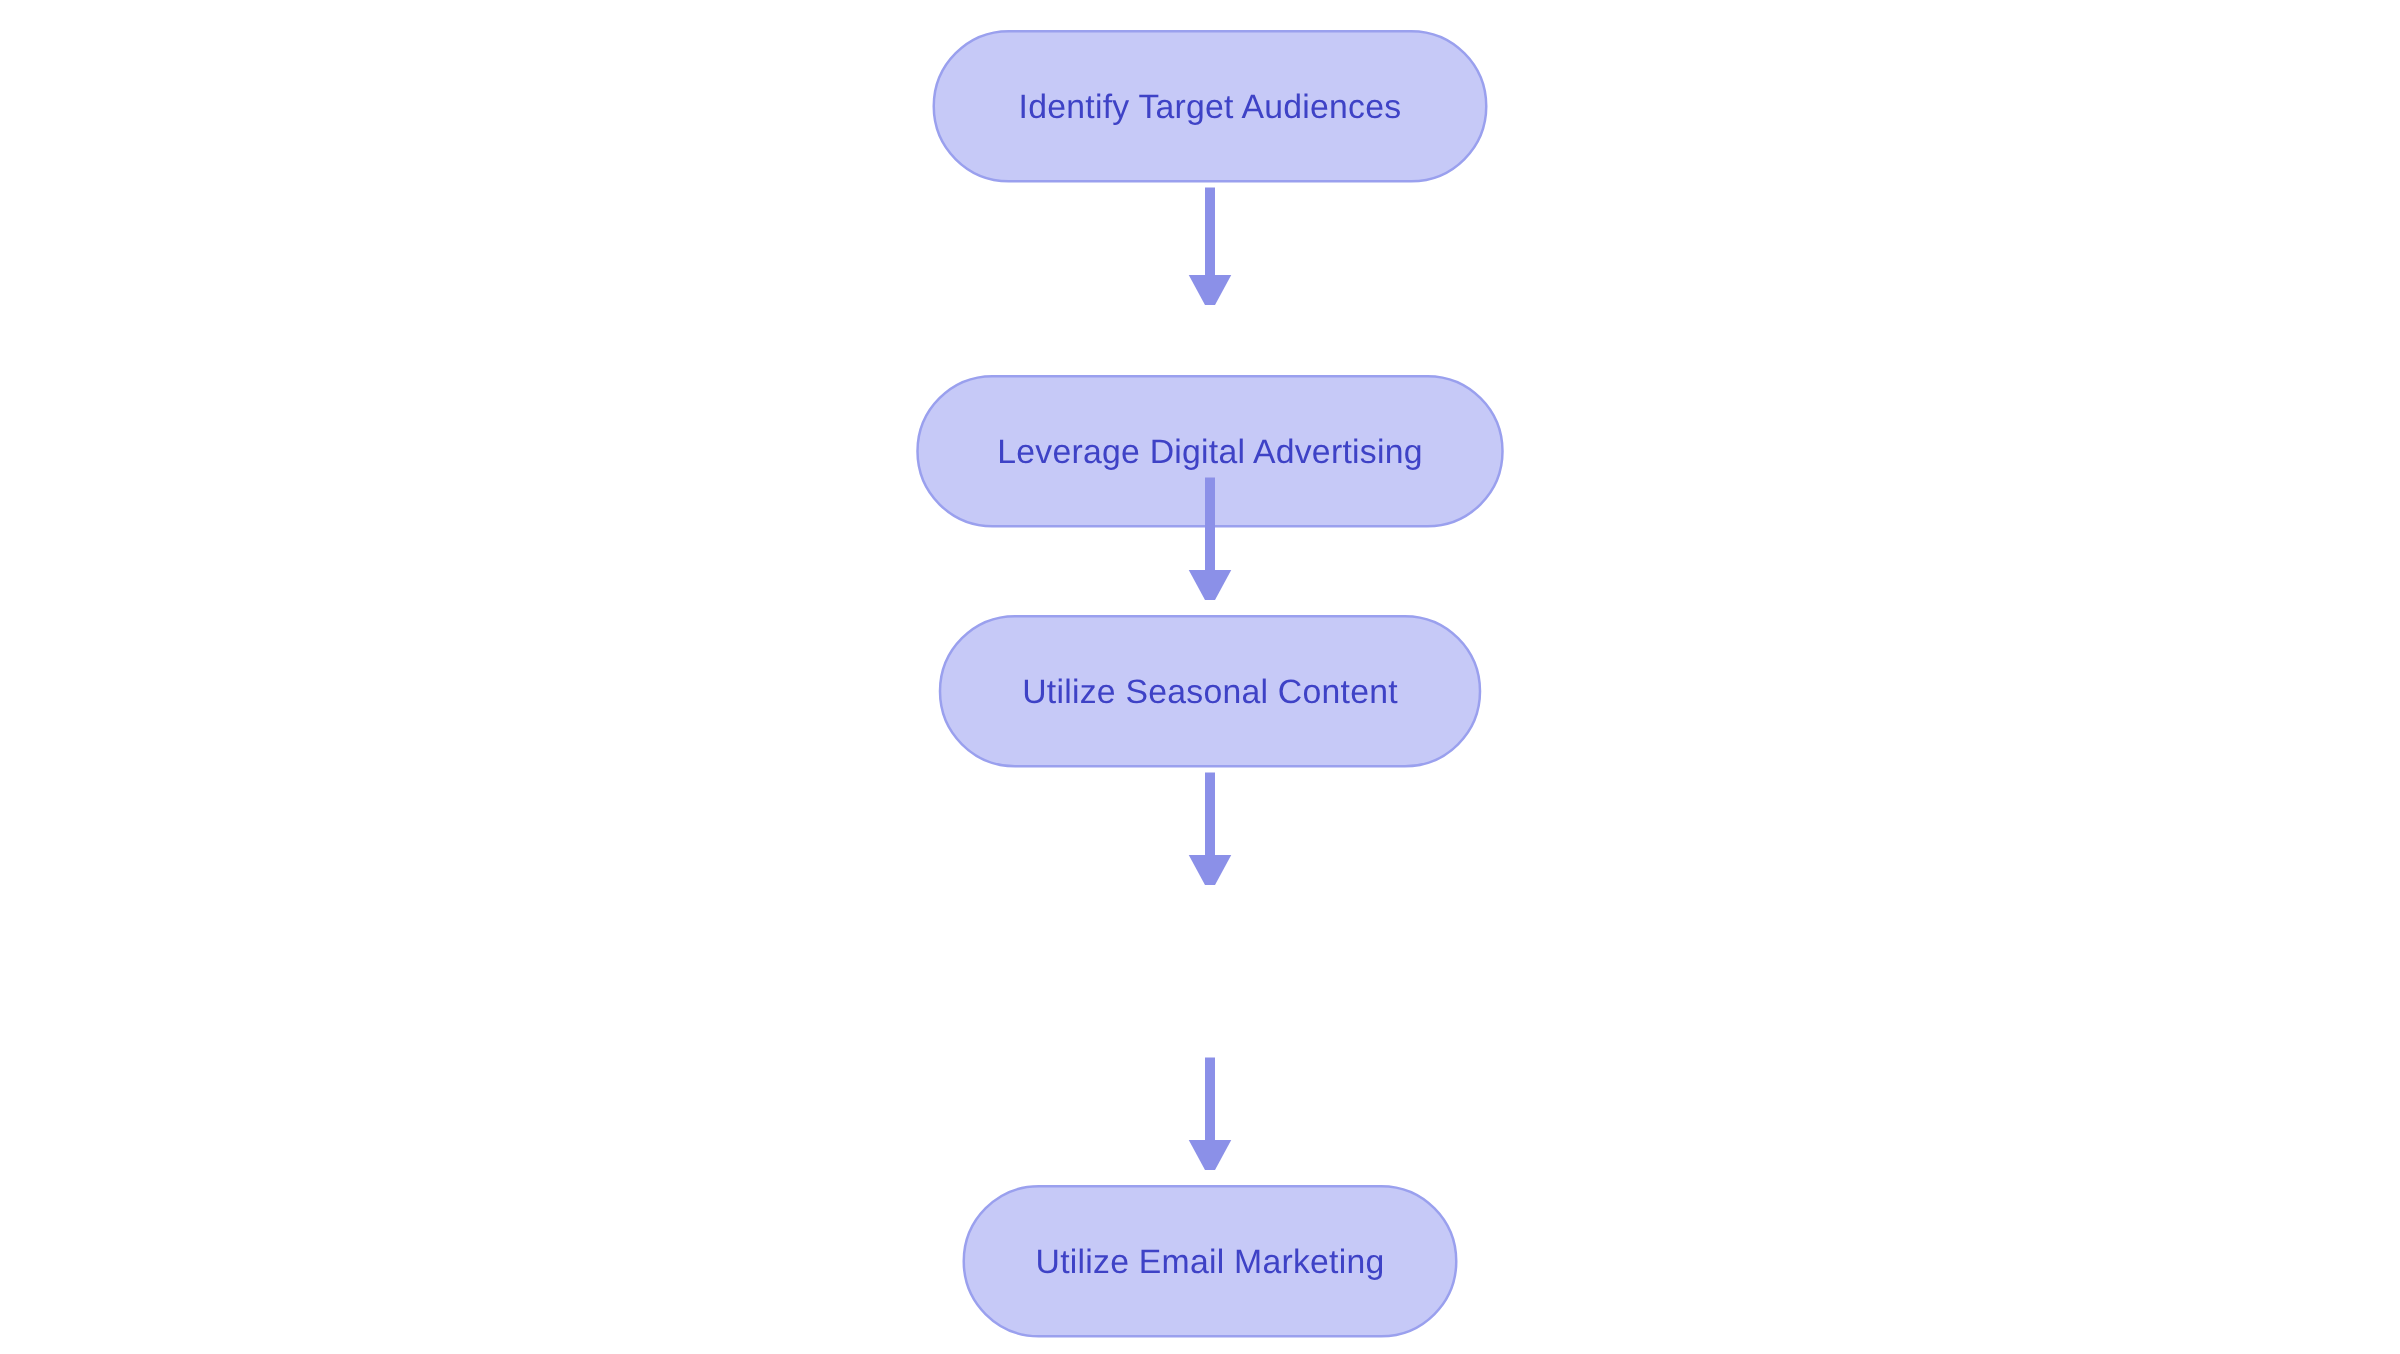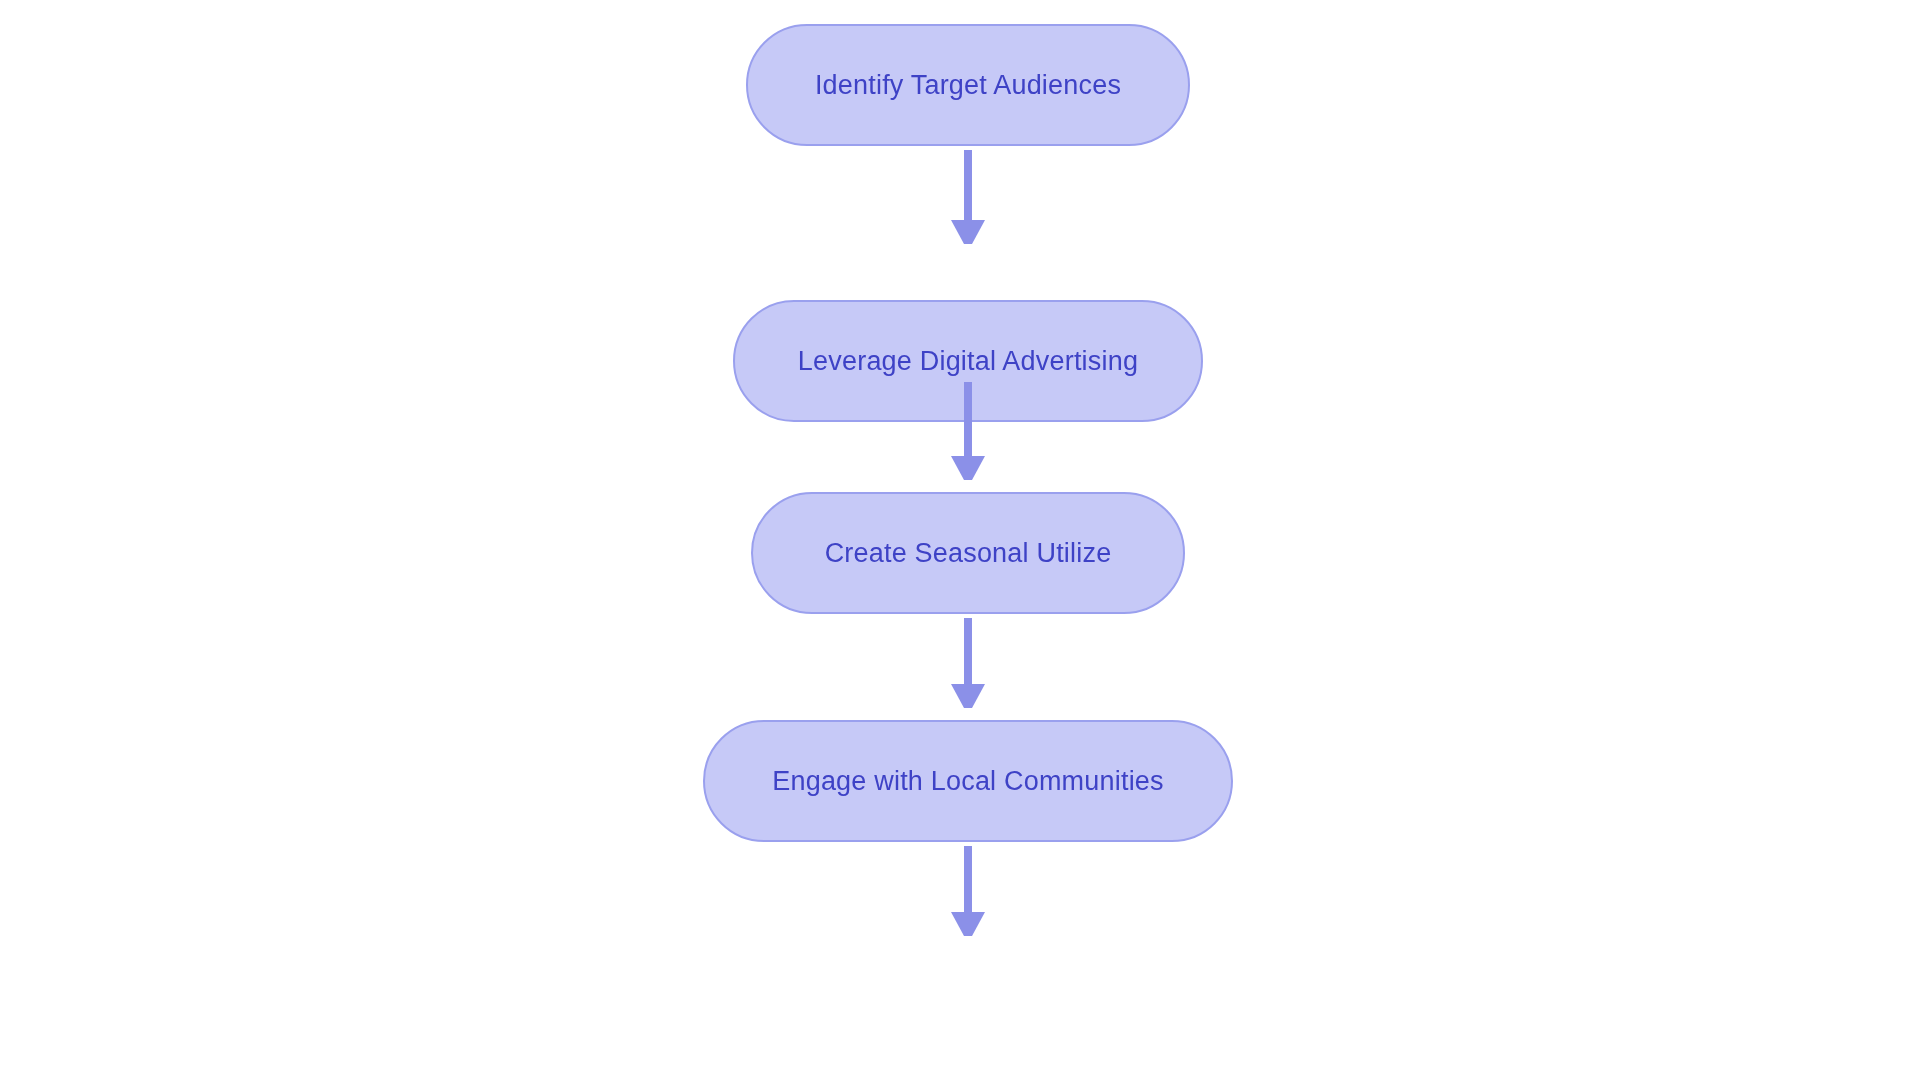--- a/index.html
+++ b/index.html
@@ -77,31 +77,31 @@
   <div class="node" style="top:248px; width:470px;margin-top:44px;">
     <span class="node-label">Leverage Digital Advertising</span>
   </div>
 
   <div class="arrow" style="top:370px; height:114px;">
     <div class="arrow-line"></div>
     <div class="arrow-head"></div>
   </div>
 
   <div class="node" style="top:484px; width:434px;">
-    <span class="node-label">Create Seasonal Utilize</span>
+    <span class="node-label">Utilize Seasonal Content</span>
   </div>
 
   <div class="arrow" style="top:606px; height:106px;">
     <div class="arrow-line"></div>
     <div class="arrow-head"></div>
   </div>
 
-  <div class="node" style="top:712px; width:530px;">
-    <span class="node-label">Engage with Local Communities</span>
-  </div>
 
   <div class="arrow" style="top:834px; height:106px;">
     <div class="arrow-line"></div>
     <div class="arrow-head"></div>
   </div>
 
+  <div class="node" style="top:940px; width:396px;">
+    <span class="node-label">Utilize Email Marketing</span>
+  </div>
 
 </div>
 
 </body></html>

